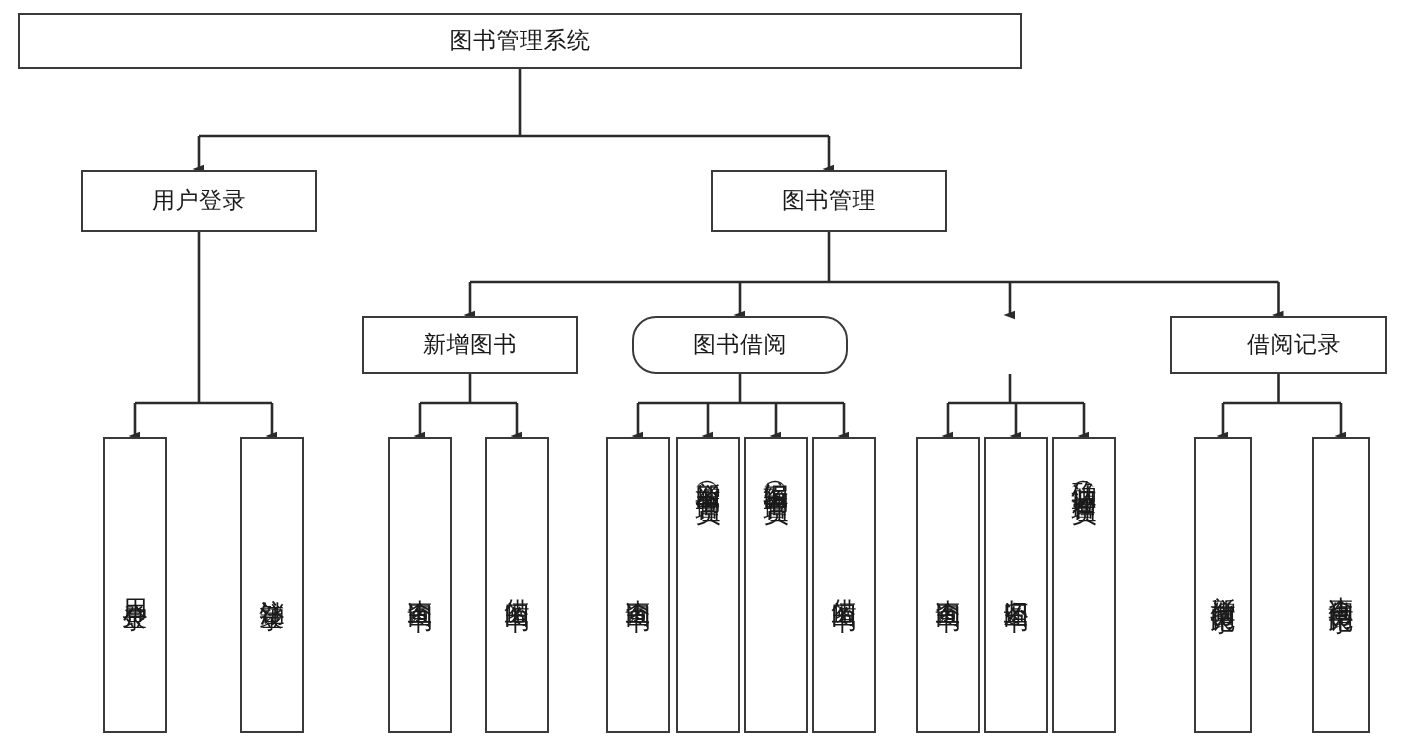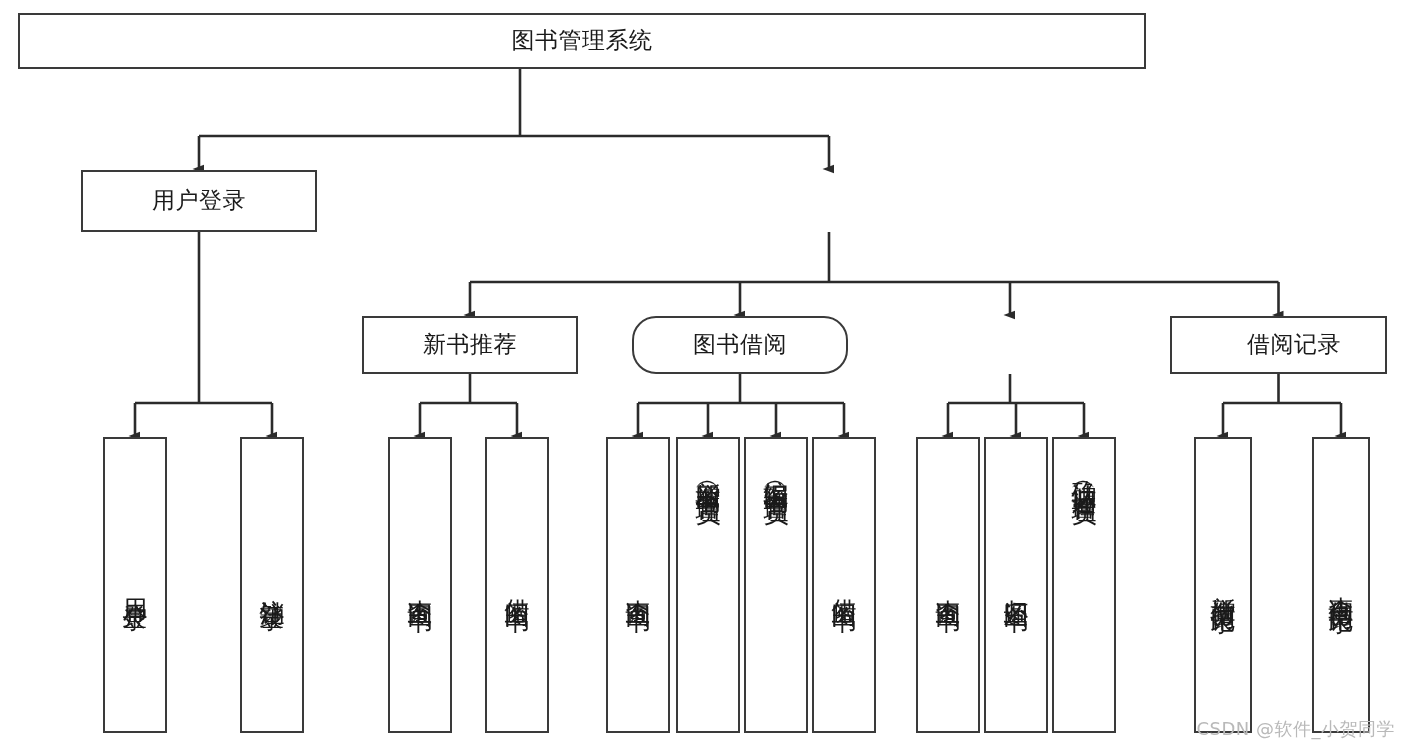--- a/index.html
+++ b/index.html
@@ -114,37 +114,40 @@
         <path d="M948,403 L948,436" marker-end="url(#arrow)"></path>
         <path d="M1016,403 L1016,436" marker-end="url(#arrow)"></path>
         <path d="M1084,403 L1084,436" marker-end="url(#arrow)"></path>
         <path d="M1278.5,374 L1278.5,403"></path>
         <path d="M1223,403 L1341,403"></path>
         <path d="M1223,403 L1223,436" marker-end="url(#arrow)"></path>
         <path d="M1341,403 L1341,436" marker-end="url(#arrow)"></path>
       </g>
   </svg>
 
-  <div class="node horizontal" style="left: 18px; top: 13px; width: 1128px; height: 56px;">
+  <div class="node horizontal" style="left: 18px; top: 13px; width: 1004px; height: 56px;">
     <span class="lbl-h">图书管理系统</span>
   </div>
 
   <div class="node horizontal" style="left: 81px; top: 170px; width: 236px; height: 62px;">
     <span class="lbl-h">用户登录</span>
+  </div>
+  <div class="node horizontal" style="left: 711px; top: 170px; width: 236px; height: 62px;">
+    <span class="lbl-h">图书管理</span>
   </div>
 
   <div class="node vertical centered" style="left: 103px; top: 437px; width: 64px; height: 296px;">
     <span class="lbl-v">用户登录</span>
   </div>
   <div class="node vertical centered" style="left: 240px; top: 437px; width: 64px; height: 296px;">
     <span class="lbl-v">注销登录</span>
   </div>
 
   <div class="node horizontal" style="left: 362px; top: 316px; width: 216px; height: 58px;">
-    <span class="lbl-h">新书推荐</span>
+    <span class="lbl-h">新增图书</span>
   </div>
   <div class="node horizontal" style="left: 632px; top: 316px; width: 216px; height: 58px; border-radius: 24px;">
     <span class="lbl-h">图书借阅</span>
   </div>
   <div class="node horizontal" style="left: 1170px; top: 316px; width: 217px; height: 58px; padding-left: 31px;">
     <span class="lbl-h">借阅记录</span>
   </div>
 
   <div class="node vertical centered" style="left: 388px; top: 437px; width: 64px; height: 296px;">
     <span class="lbl-v">查询图书</span>
@@ -176,14 +179,13 @@
     <span class="lbl-v">确认归还（管理员）</span>
   </div>
 
   <div class="node vertical centered" style="left: 1194px; top: 437px; width: 58px; height: 296px;">
     <span class="lbl-v">新增借阅记录</span>
   </div>
   <div class="node vertical centered" style="left: 1312px; top: 437px; width: 58px; height: 296px;">
     <span class="lbl-v">查询借阅记录</span>
   </div>
 
-  <div id="watermark">CSDN @软件_小贺同学</div>
 </div>
 
 </body></html>

